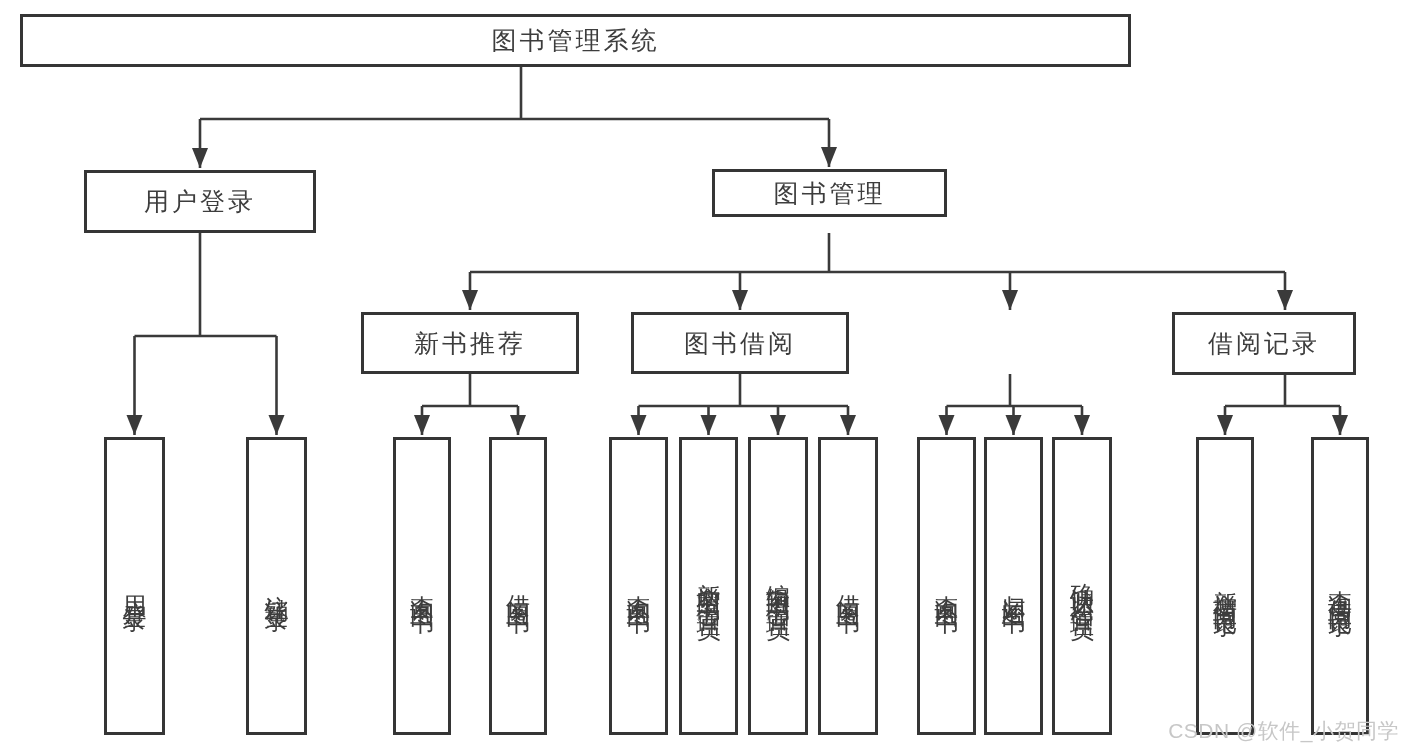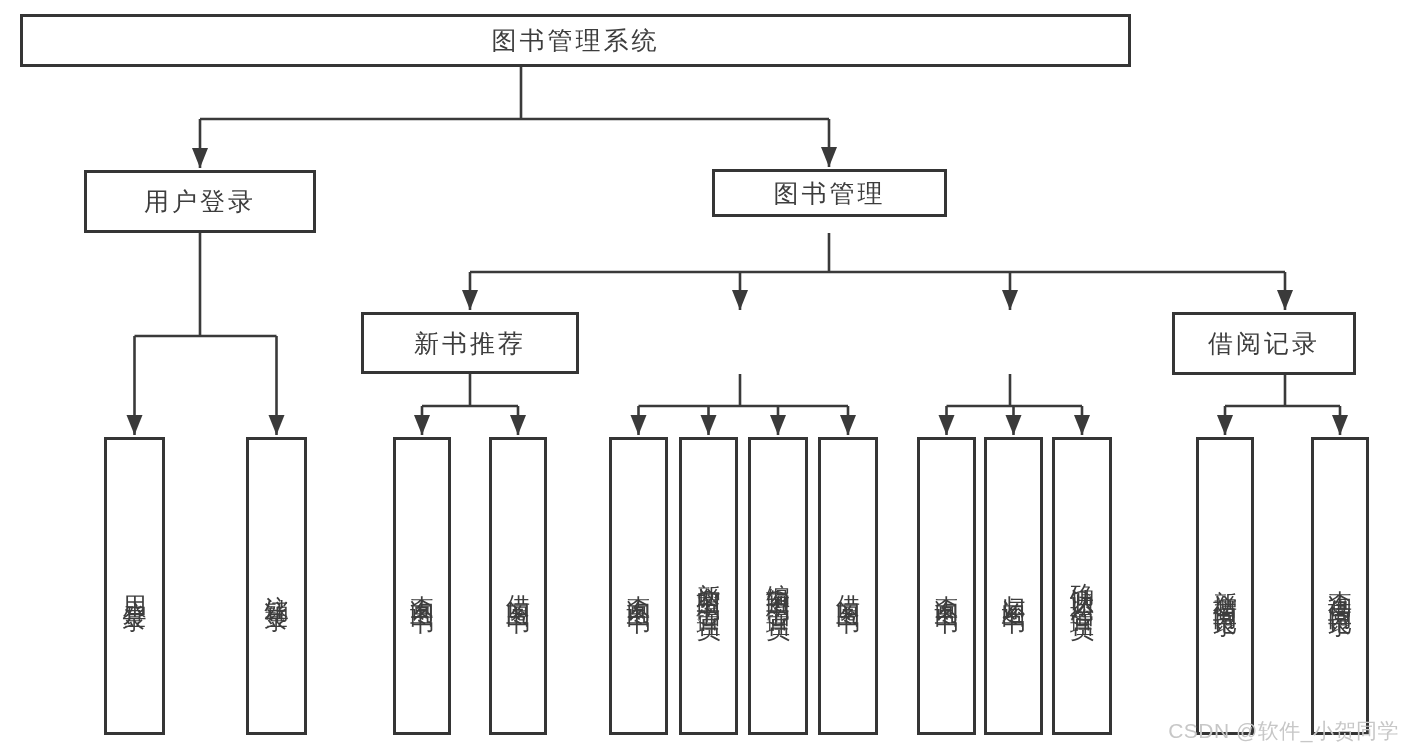--- a/index.html
+++ b/index.html
@@ -103,20 +103,23 @@
   <div class="node" style="left:84px; top:170px; width:232px; height:63px;">
     <span class="hlabel">用户登录</span>
   </div>
   <div class="node" style="left:712px; top:169px; width:235px; height:48px;">
     <span class="hlabel">图书管理</span>
   </div>
 
   <div class="node" style="left:361px; top:312px; width:218px; height:62px;">
     <span class="hlabel">新书推荐</span>
   </div>
+  <div class="node" style="left:631px; top:312px; width:218px; height:62px;">
+    <span class="hlabel">图书借阅</span>
+  </div>
   <div class="node" style="left:1172px; top:312px; width:184px; height:63px;">
     <span class="hlabel">借阅记录</span>
   </div>
 
   <div class="node leaf" style="left:104px; top:437px; width:61px; height:298px;">
     <span class="vlabel">用户登录</span>
   </div>
   <div class="node leaf" style="left:246px; top:437px; width:61px; height:298px;">
     <span class="vlabel">注销登录</span>
   </div>

